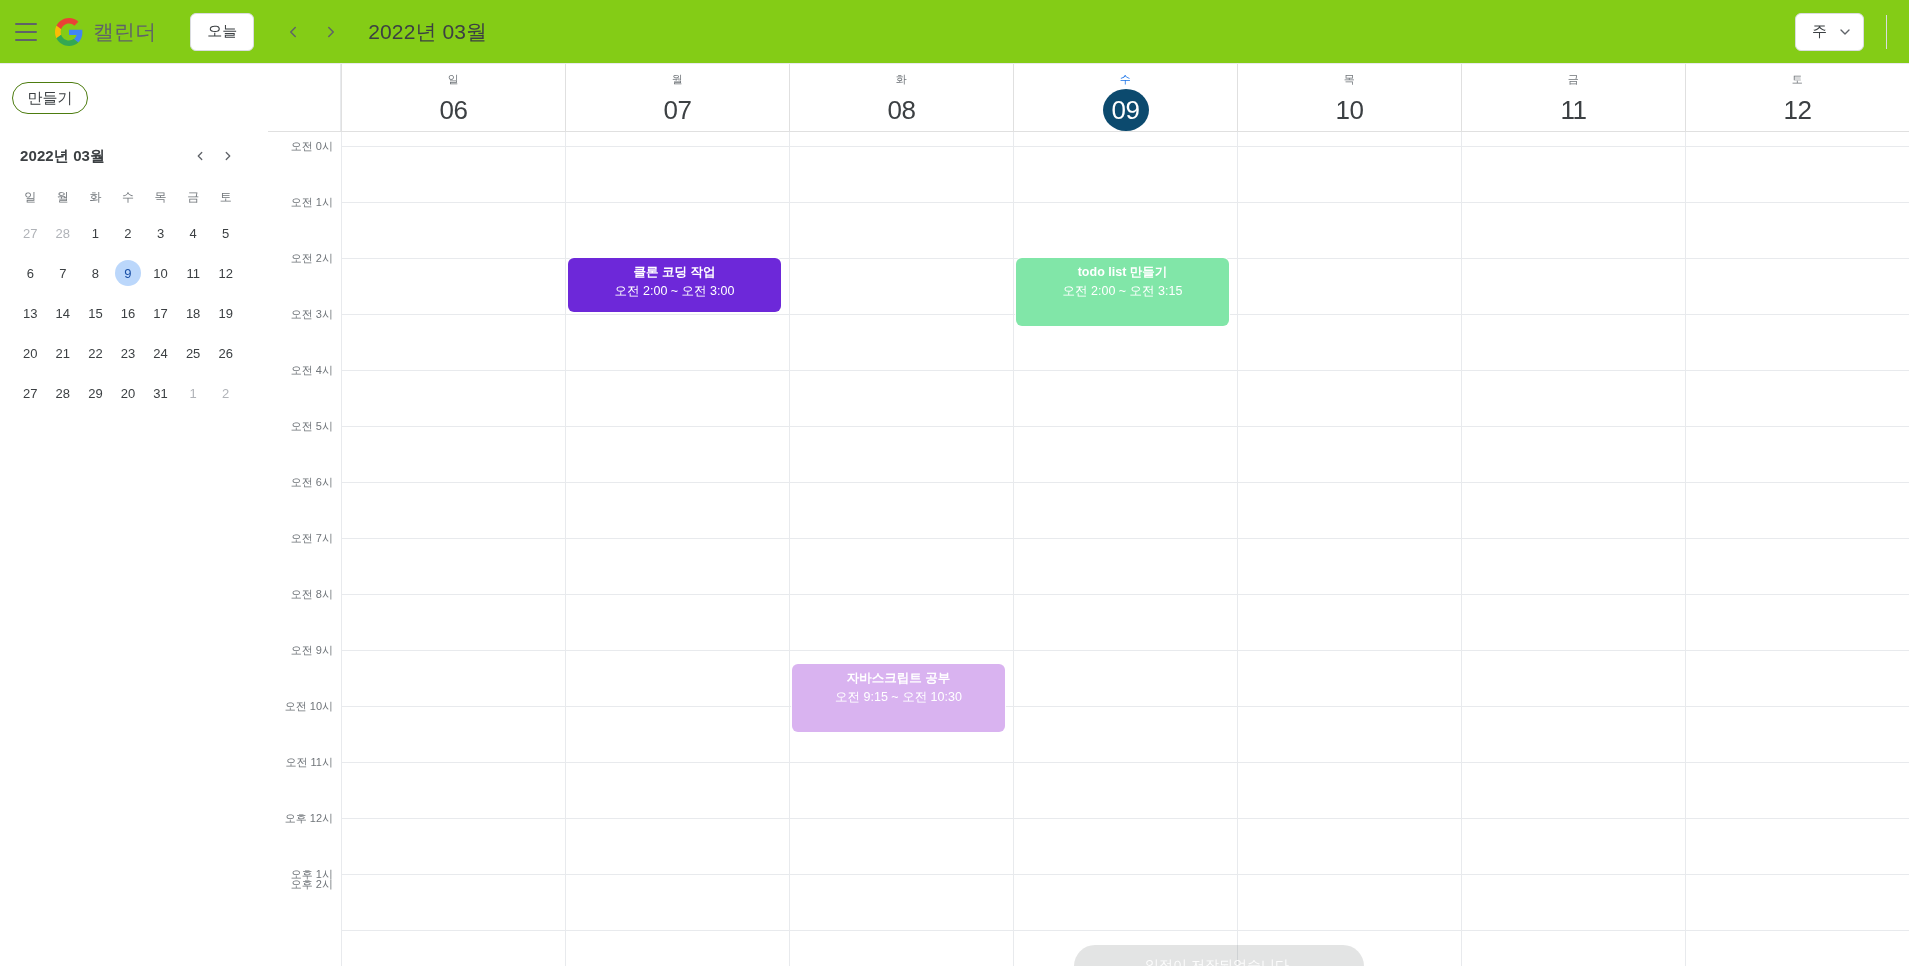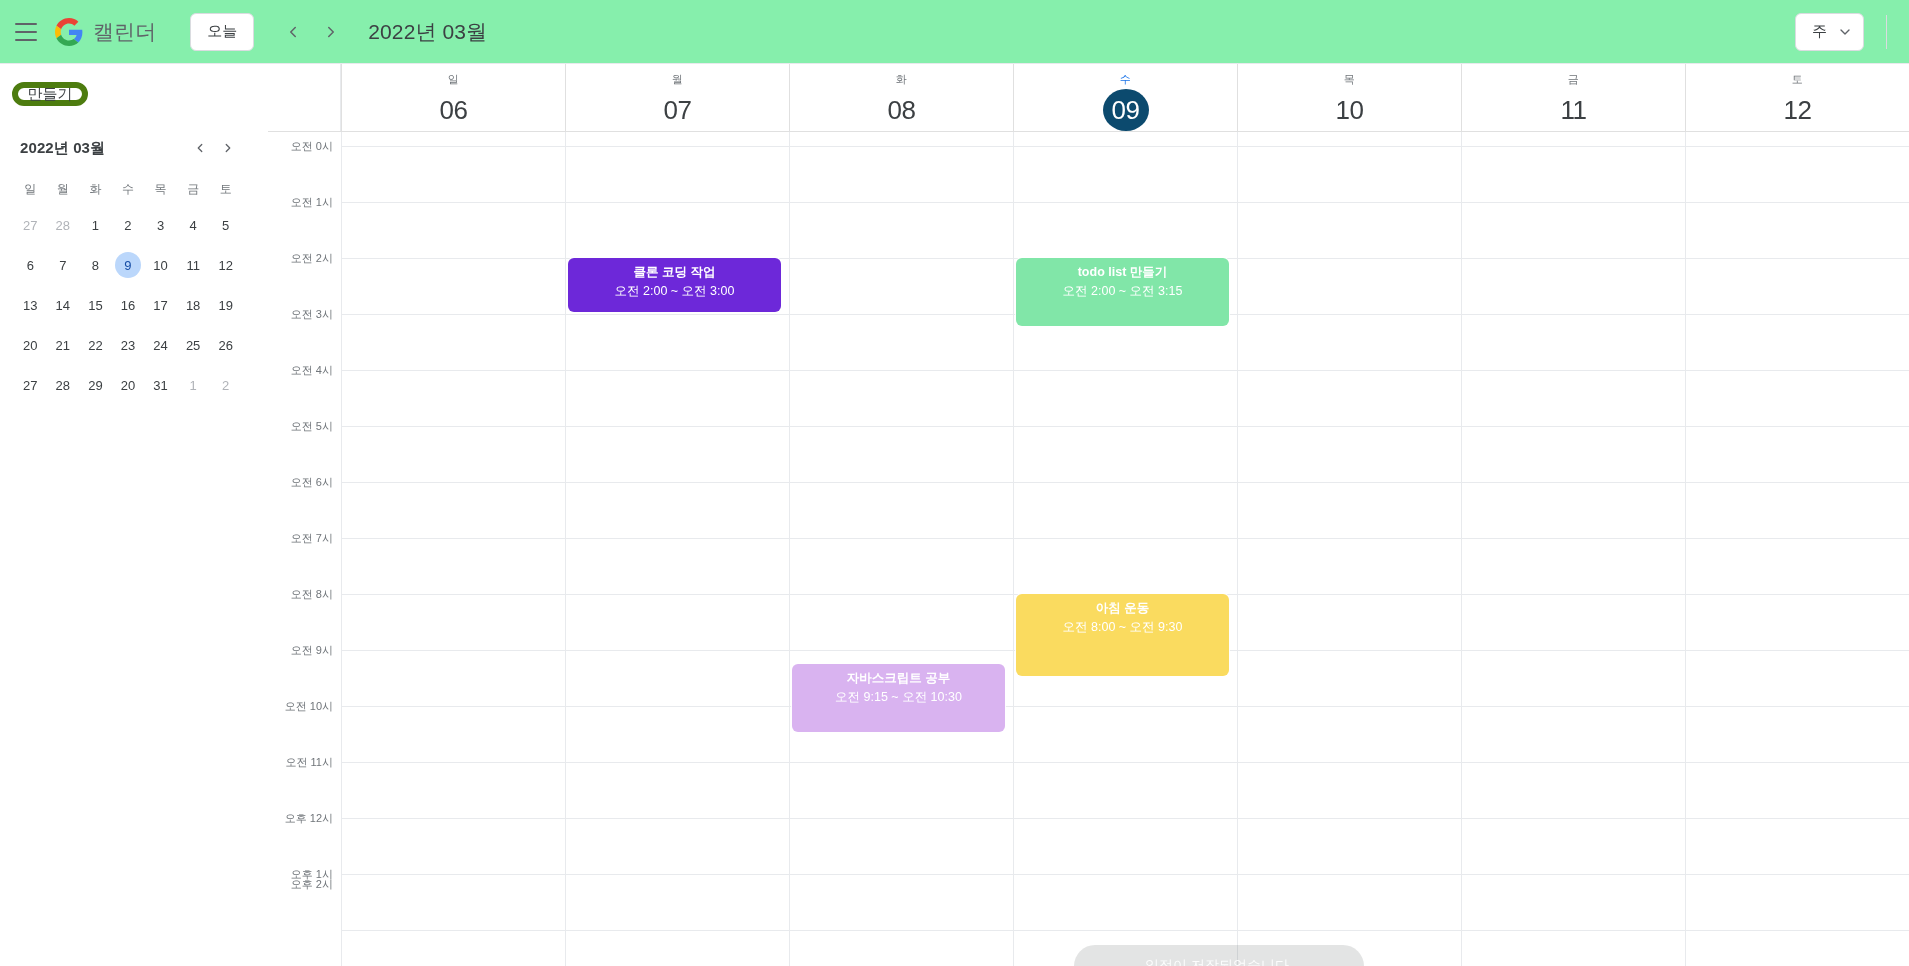--- a/index.html
+++ b/index.html
@@ -10,21 +10,21 @@
     font-family: "Liberation Sans", "DejaVu Sans", sans-serif;
     color: #3c4043;
   }
 
   
   .topbar {
     position: absolute; top: 0; left: 0;
     width: 1909px; height: 64px;
     display: flex; align-items: center;
     border-bottom: 1px solid #e8eaed;
-    background: #86efac;
+    background: #84cc16;
     z-index: 30;
   }
   .hamburger {
     width: 24px; height: 18px;
     margin-left: 15px; margin-right: 16px;
     display: flex; flex-direction: column; justify-content: space-between;
     cursor: pointer;
   }
   .hamburger span { display: block; height: 2px; width: 22px; background: #5f6368; border-radius: 1px; }
   .glogo {
@@ -70,22 +70,22 @@
 
   
   .sidebar {
     position: absolute; top: 64px; left: 0;
     width: 268px; height: 902px;
     background: #fff;
     padding-top: 10px;
   }
   .create-btn {
     margin: 8px 0 0 12px;
-    width: 76px; height: 24px;
-    border: 6px solid #4d7c0f; border-radius: 16px;
+    width: 76px; height: 32px;
+    border: 1px solid #4d7c0f; border-radius: 16px;
     background: #fff; color: #3c4043; font-size: 15px;
     display: flex; align-items: center; justify-content: center;
     cursor: pointer; font-family: inherit;
   }
   .mini-cal { margin: 28px 0 0 0; padding: 0 14px; width: 256px; }
   .mini-head {
     display: flex; align-items: center; margin-bottom: 14px; padding-left: 6px;
   }
   .mini-title { font-size: 15px; color: #3c4043; font-weight: 600; letter-spacing: .1px; }
   .mini-nav { margin-left: auto; display: flex; }
@@ -467,24 +467,20 @@
             <div class="event" style="background: rgb(217, 179, 240); top: 532px; height: 68px; left: 2px; right: 8px;">
               <div class="ev-title">자바스크립트 공부</div>
               <div class="ev-time">오전 9:15 ~ 오전 10:30</div>
             </div>
           </div>
           <div class="gcol">
             <div class="event" style="background: rgb(129, 230, 168); top: 126px; height: 68px; left: 2px; right: 8px;">
               <div class="ev-title">todo list 만들기</div>
               <div class="ev-time">오전 2:00 ~ 오전 3:15</div>
             </div>
-            <div class="event" style="background: rgb(250, 219, 95); top: 462px; height: 82px; left: 2px; right: 8px;">
-              <div class="ev-title">아침 운동</div>
-              <div class="ev-time">오전 8:00 ~ 오전 9:30</div>
-            </div>
           </div>
           <div class="gcol"></div>
           <div class="gcol"></div>
           <div class="gcol"></div>
         </div>
     </div>
   </div>
 
   <div class="toast">일정이 저장되었습니다.</div>
 </div>

